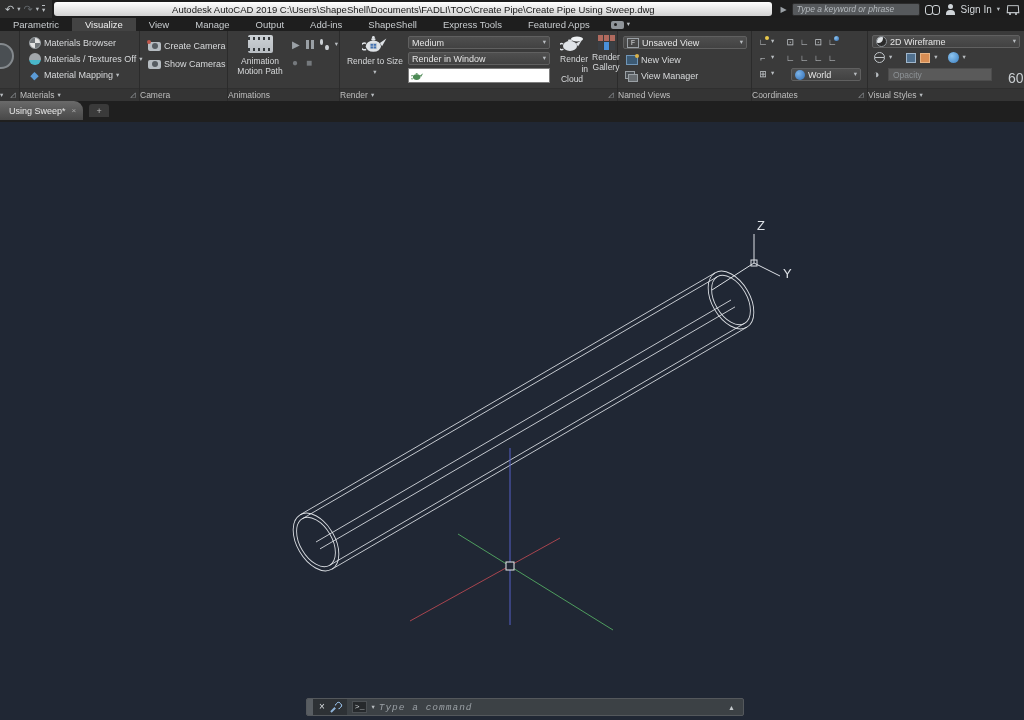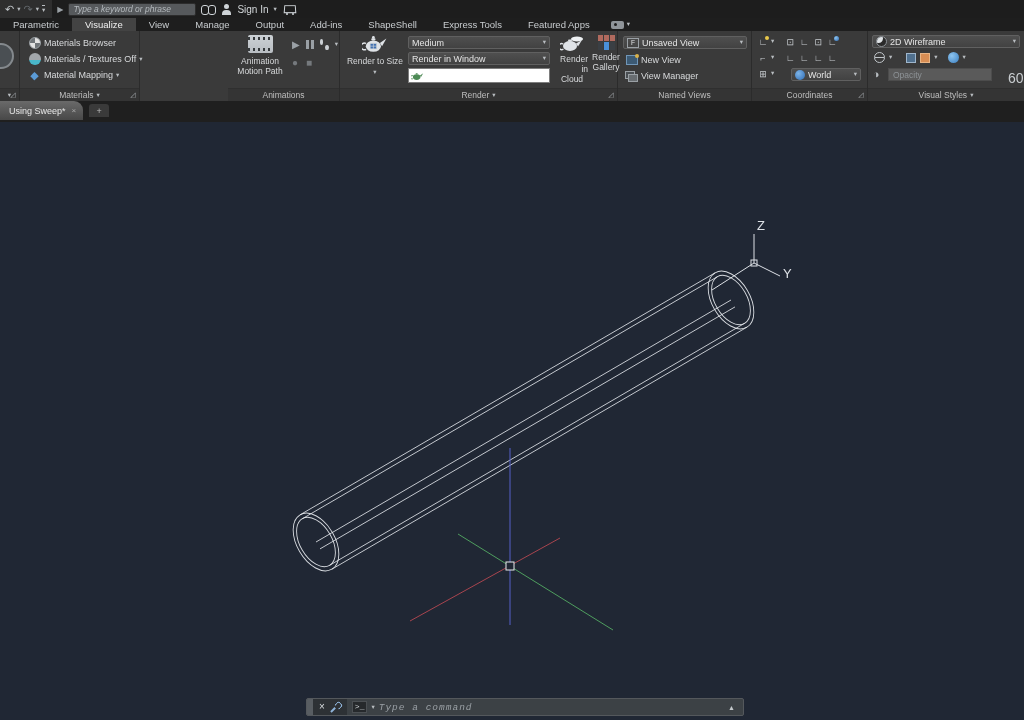--- a/index.html
+++ b/index.html
@@ -37,21 +37,21 @@
   .rtab{display:flex;align-items:center;padding:0 13px;cursor:default;white-space:nowrap}
   .rtab.active{background:#434343;color:#f0f0f0}
   #tab-extra{display:flex;align-items:center;gap:3px;padding:0 8px}
   .vid-ic{width:13px;height:8px;background:#8f9499;border-radius:2px;position:relative}
   .vid-ic::after{content:"";position:absolute;left:3px;top:2.5px;width:3px;height:3px;border-radius:50%;background:#1e1e1e}
 
   
   #ribbon{position:absolute;top:31px;left:0;width:1024px;height:70px;background:#3a3a3a}
   .panel{position:absolute;top:0;bottom:0;border-right:1px solid #2b2b2b}
   .pfoot{position:absolute;left:0;right:0;bottom:0;height:13px;background:#343434;border-top:1px solid #2f2f2f;
-         display:flex;align-items:center;justify-content:center;gap:3px;color:#bfbfbf;font-size:8.5px}
+         display:flex;align-items:center;justify-content:flex-start;gap:3px;color:#bfbfbf;font-size:8.5px}
   .launcher{position:absolute;right:2px;bottom:2px;width:8px;height:8px;color:#a9adb1;font-size:7px;line-height:8px;text-align:center}
   .row{position:absolute;display:flex;align-items:center;gap:3px;color:#d8dadc;font-size:9px;white-space:nowrap;cursor:default}
   .ico{display:inline-flex;align-items:center;justify-content:center;width:13px;height:12px;font-size:10px;color:#ccd1d5;flex:0 0 auto}
   .dd{position:absolute;height:13px;background:linear-gradient(#4f4f4f,#424242);border:1px solid #606060;border-radius:2px;
       display:flex;align-items:center;gap:3px;padding:0 3px;font-size:9px;color:#e4e4e4;white-space:nowrap}
   .dd .flex{flex:1}
   .bigbtn{position:absolute;display:flex;flex-direction:column;align-items:center;color:#d8dadc;font-size:8.5px;text-align:right;line-height:1.15;cursor:default}
 
   
   .mat-browser{width:12px;height:12px;border-radius:50%;border:1px solid #9aa0a4;
@@ -139,20 +139,21 @@
 <div id="app">
 
   <div id="titlebar">
     <div id="qat">
       <span class="qat-ic">↶</span>
       <span class="caret">▾</span>
       <span class="qat-ic dis">↷</span>
       <span class="caret">▾</span>
       <span class="caret" style="border-top:1px solid #b9bdc1;padding-top:1px">▾</span>
     </div>
+    <div id="titlebox">Autodesk AutoCAD 2019    C:\Users\ShapeShell\Documents\FADLI\TOC\Create Pipe\Create Pipe Using Sweep.dwg</div>
     <div id="title-right">
       <span id="expand-arrow">▶</span>
       <input id="app-search" placeholder="Type a keyword or phrase" style="">
       <span class="binoc"></span>
       <span class="person"></span>
       <span id="signin-label">Sign In</span>
       <span class="caret">▾</span>
       <span class="cart"></span>
     </div>
   </div>
@@ -202,20 +203,37 @@
         <span>Material Mapping</span>
           <span class="caret">▾</span>
       </div>
       <div class="pfoot">
         <span>Materials</span>
           <span class="caret">▾</span>
         <span class="launcher">◿</span>
       </div>
     </div>
 
+    <div class="panel" style="left:140px;width:88px">
+      <div class="row" style="left:8px;top:9px">
+        <span class="ico">
+            <span class="cam red"></span>
+          </span>
+        <span>Create Camera</span>
+      </div>
+      <div class="row" style="left:8px;top:27px">
+        <span class="ico">
+            <span class="cam"></span>
+          </span>
+        <span>Show Cameras</span>
+      </div>
+      <div class="pfoot">
+          <span>Camera</span>
+        </div>
+    </div>
 
     <div class="panel" style="left:228px;width:112px">
       <div class="bigbtn" style="left:6px;top:4px;width:52px">
         <span class="film"></span>
         <span style="margin-top:4px">Animation</span>
         <span>Motion Path</span>
       </div>
       <div class="row" style="left:64px;top:8px;gap:6px">
         <span class="tr-play">▶</span>
         <span class="tr-pause"></span>

